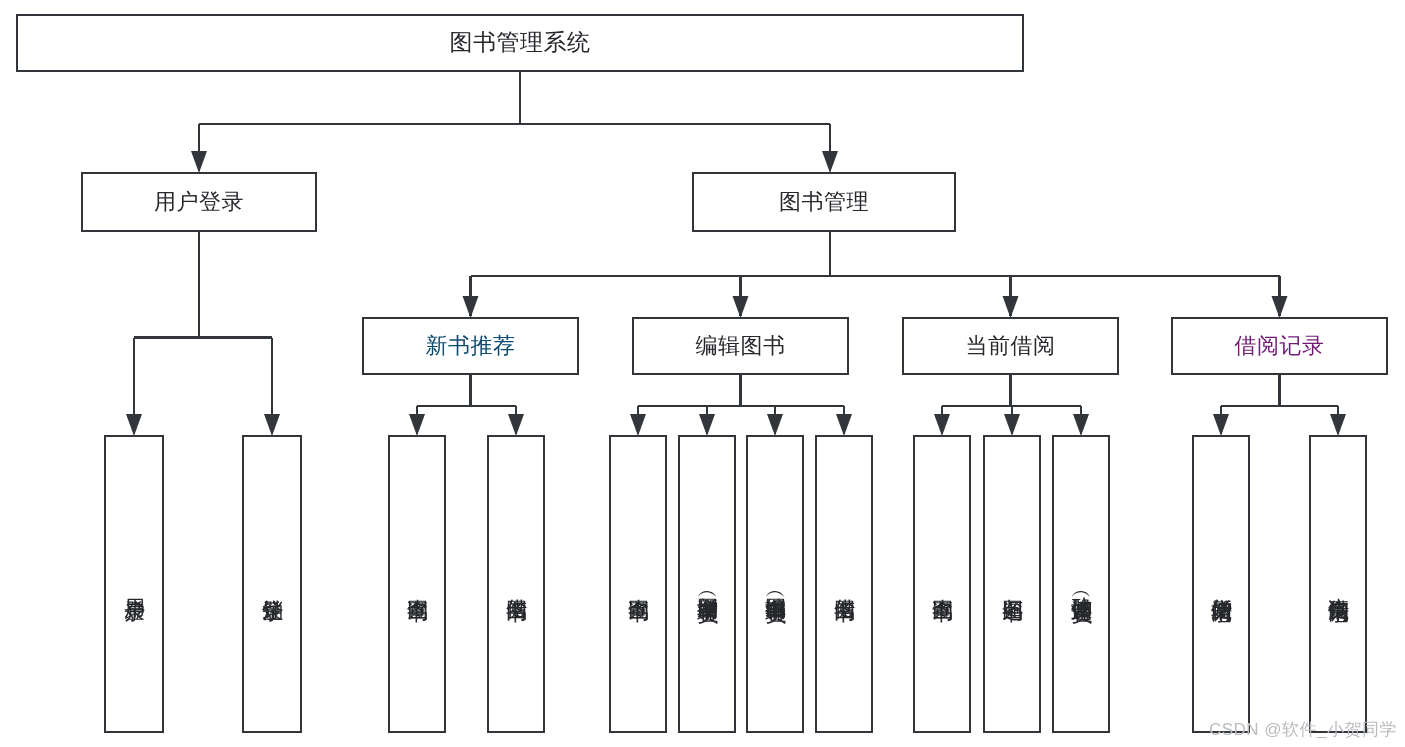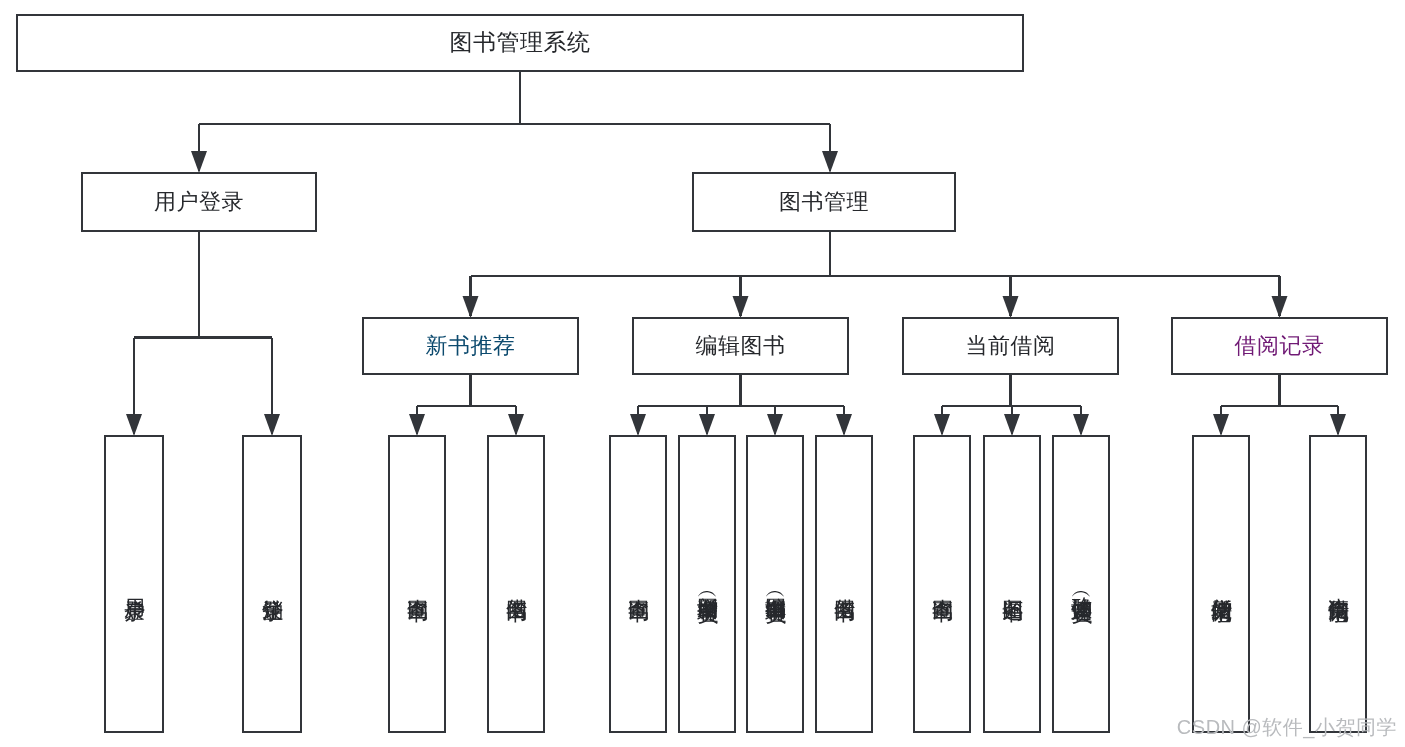--- a/index.html
+++ b/index.html
@@ -61,21 +61,21 @@
     text-orientation: upright;
     font-size: 21px;
     line-height: 1.32;
     letter-spacing: 1px;
     max-height: 100%;
   }
   #watermark {
     position: absolute;
     right: 8px;
     bottom: 6px;
-    font-size: 20px;
+    font-size: 17px;
     color: #b9bbbe;
     letter-spacing: 0.5px;
     white-space: nowrap;
     user-select: none;
   }
 </style>
 </head>
 <body>
 
 <div id="diagram-root">

